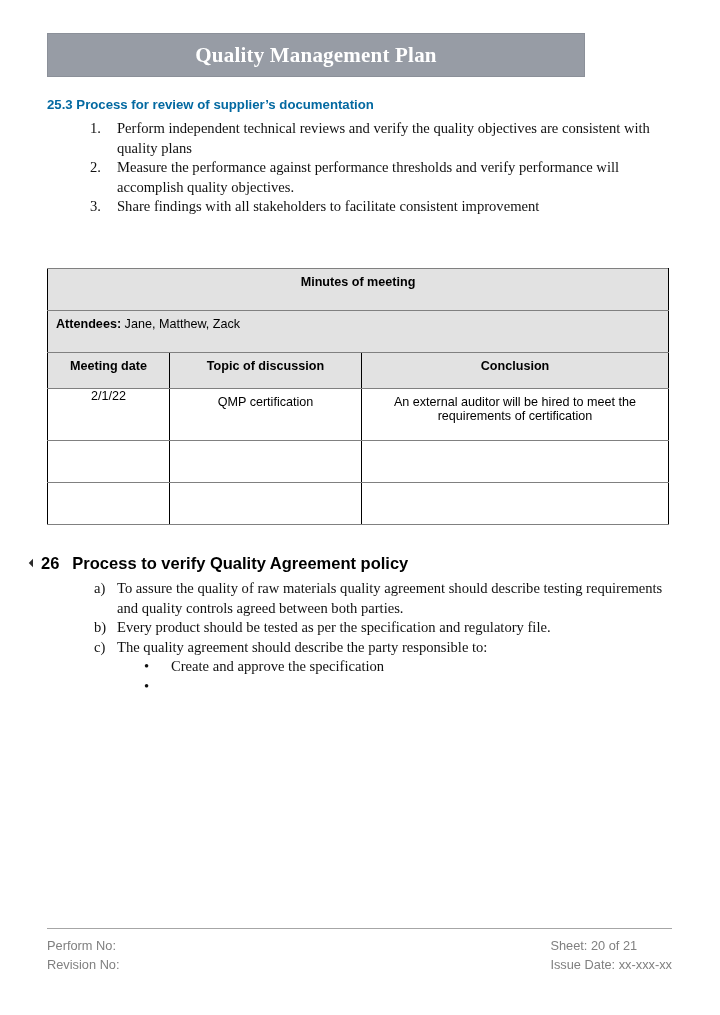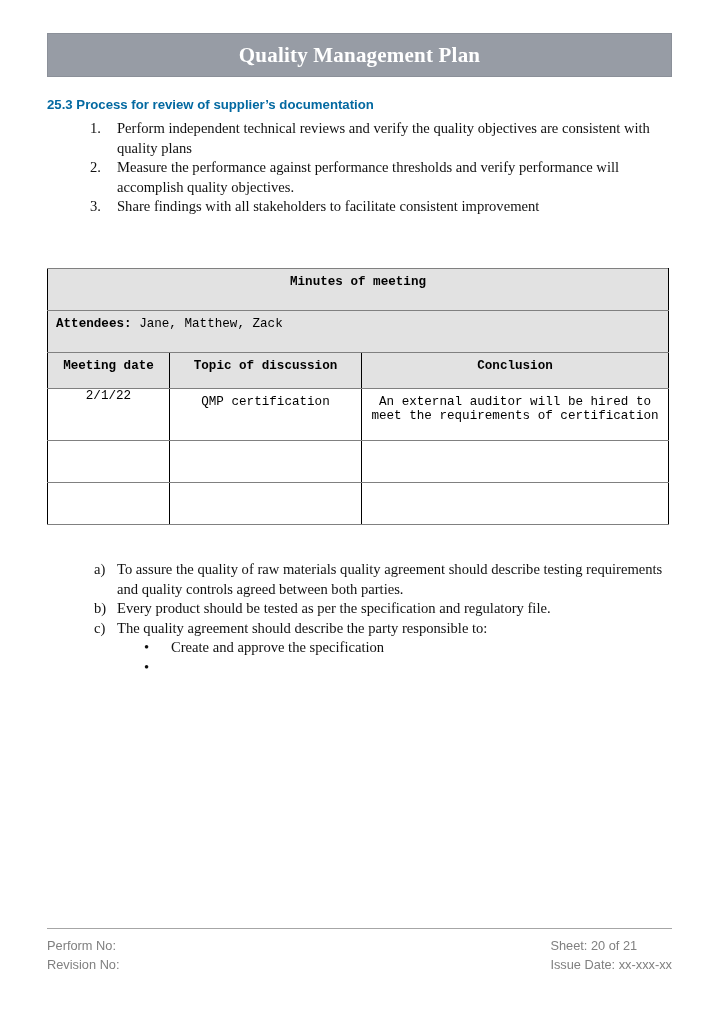--- a/index.html
+++ b/index.html
@@ -23,21 +23,21 @@
     height: 1015px;
     background: #ffffff;
     overflow: hidden;
   }
 
   
   .doc-header {
     position: absolute;
     left: 47px;
     top: 33px;
-    width: 625px;
+    width: 538px;
     height: 44px;
     background: #979ca5;
     border: 1px solid #8b9099;
     box-sizing: border-box;
     display: flex;
     align-items: center;
     justify-content: center;
   }
   .doc-header-title {
     font-family: "Liberation Serif", serif;
@@ -98,21 +98,21 @@
     width: 621px;
     border-collapse: collapse;
     table-layout: fixed;
     border: 1px solid #000000;
   }
   .minutes-table td {
     border-left: 1px solid #000000;
     border-right: 1px solid #000000;
     border-top: 1.6px solid #808080;
     border-bottom: 1.6px solid #808080;
-    font-family: Liberation Mono, monospace;
+    font-family: Liberation Sans, sans-serif;
     font-size: 12.6px;
     color: #000000;
     padding: 6px 8px;
     vertical-align: top;
     box-sizing: border-box;
   }
   .minutes-table .shaded { background: #e2e2e2; }
   .minutes-table .white  { background: #ffffff; }
 
   .cell-title {
@@ -295,20 +295,25 @@
       </tr>
       <tr>
         <td class="white cell-empty"></td>
         <td class="white cell-empty"></td>
         <td class="white cell-empty"></td>
       </tr>
     </tbody>
   </table>
 
   <div class="sec26">
+    <div class="sec26-head">
+      <span class="collapse-tri"></span>
+      <span class="sec26-num">26</span>
+      <span>Process to verify Quality Agreement policy</span>
+    </div>
 
     <ol class="alpha-list">
       <li>
         <span class="marker">a)</span>
         <span>To assure the quality of raw materials quality agreement should describe testing requirements and quality controls agreed between both parties.</span>
       </li>
       <li>
         <span class="marker">b)</span>
         <span>Every product should be tested as per the specification and regulatory file.</span>
       </li>

